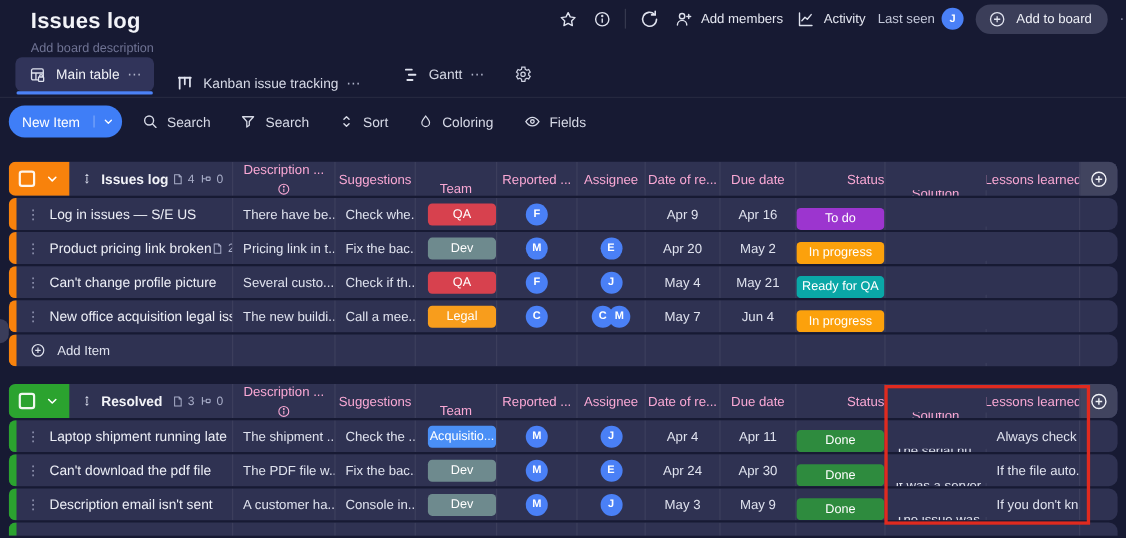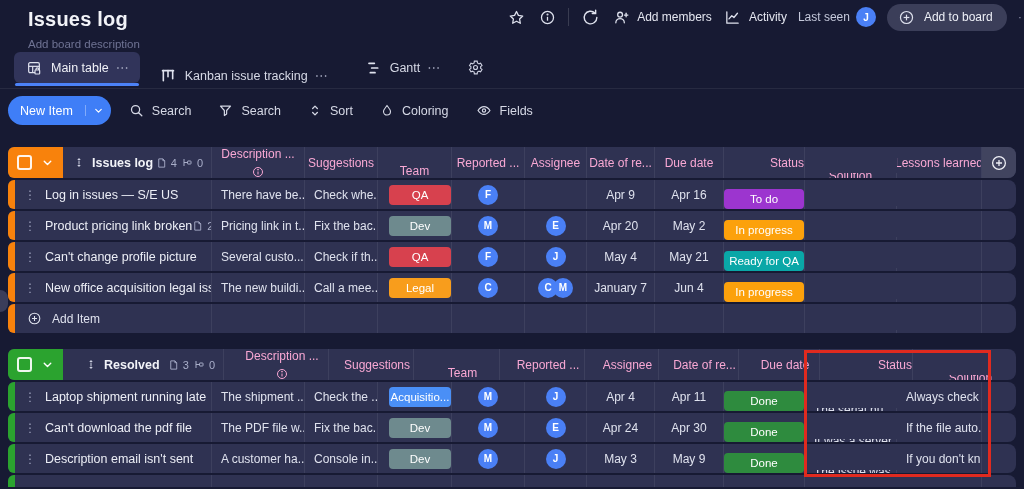--- a/index.html
+++ b/index.html
@@ -40,21 +40,21 @@
   .ni-split{display:flex;align-items:center;padding:0 7px;border-left:1px solid rgba(255,255,255,.35);}
   .tool-item{display:flex;align-items:center;gap:8px;font-size:12.5px;color:#d6d9e6;margin-left:27px;}
   .tool-item:first-of-type{margin-left:18px;}
 
   
   .board{left:8px;top:147px;width:1008px;}
   .grow{display:flex;background:#2f3252;border-radius:6px 8px 8px 6px;overflow:hidden;margin-bottom:2px;}
   .ghead{height:31px;}
   .row{height:29px;}
   .row-partial{height:12px;margin-bottom:0;border-radius:6px 8px 0 0;}
-  .group2{margin-top:16px;gap:12px;}
+  .group2{margin-top:16px;}
   .cell{box-sizing:border-box;border-right:1px solid rgba(255,255,255,.07);display:flex;
         align-items:center;justify-content:center;flex:none;overflow:hidden;white-space:nowrap;}
   .c-strip{width:7px;border-right:none;}
   .c-name{width:197px;justify-content:flex-start;}
   .c-title{width:149px;justify-content:flex-start;padding:0 8px 0 10px;}
   .c-desc{width:93px;}.c-sugg{width:73px;}.c-team{width:74px;justify-content:flex-end;}.c-rep{width:73px;}
   .c-asg{width:62px;}.c-date{width:68px;}.c-due{width:69px;}.c-status{width:81px;align-items:flex-end;}
   .c-sol{width:92px;margin-top:26px;}.c-les{width:85px;}
   .c-plus{width:34px;border-right:none;}
   .hcell{font-size:12px;color:#f9a8d4;gap:5px;flex-direction:column;}
@@ -440,21 +440,21 @@
         <span class="pill team-pill" style="background-color: rgb(248, 157, 28);">Legal</span>
       </div>
     <div class="cell c-rep">
         <span class="av" style="background-color: rgb(74, 128, 246);">C</span>
       </div>
     <div class="cell c-asg">
       <span class="av" style="background-color: rgb(74, 128, 246);">C</span>
       <span class="av" style="background-color: rgb(74, 128, 246);">M</span>
     </div>
     <div class="cell c-date">
-        <span class="txt">January 7</span>
+        <span class="txt">May 7</span>
       </div>
     <div class="cell c-due">
         <span class="txt">Jun 4</span>
       </div>
     <div class="cell c-status">
         <span class="pill status-pill" style="background-color: rgb(252, 161, 12);">In progress</span>
       </div>
     <div class="cell c-sol"></div>
     <div class="cell c-les"></div>
     <div class="cell c-plus"></div>

